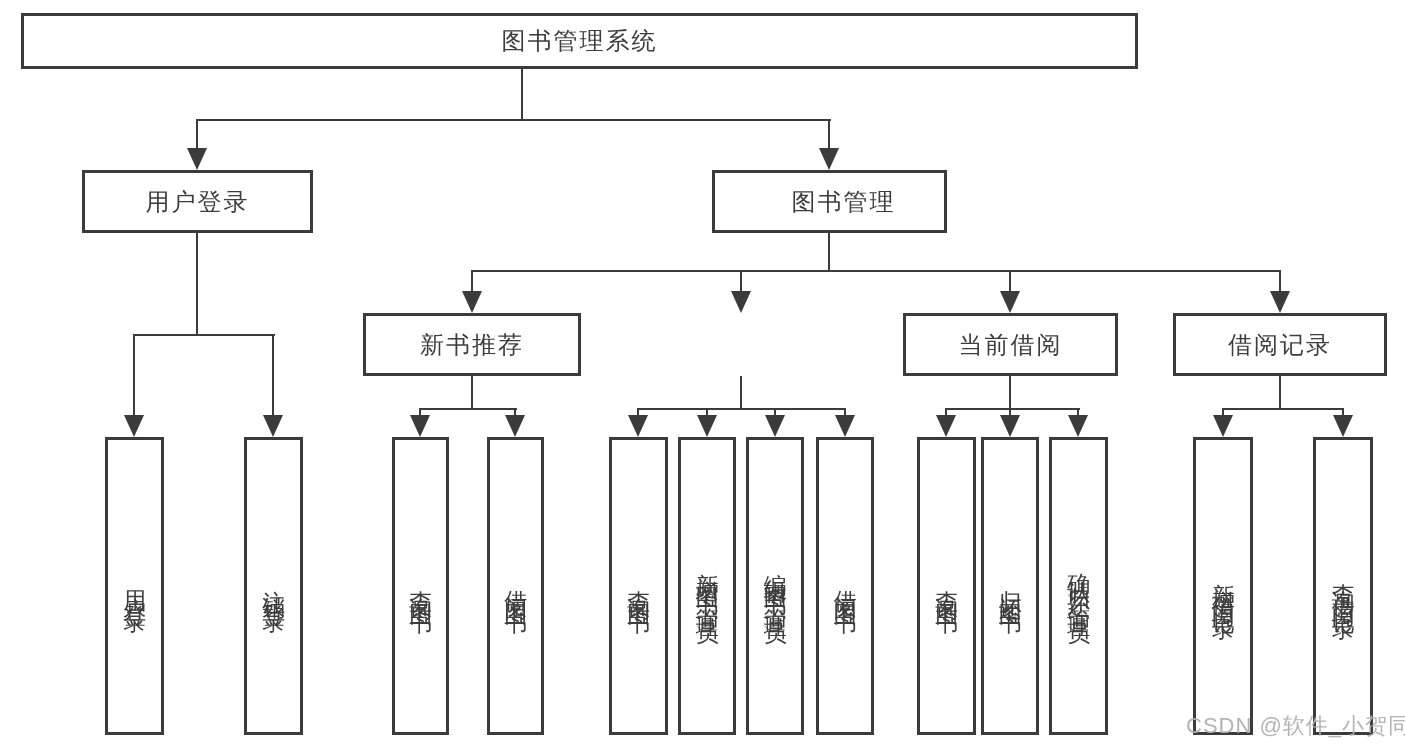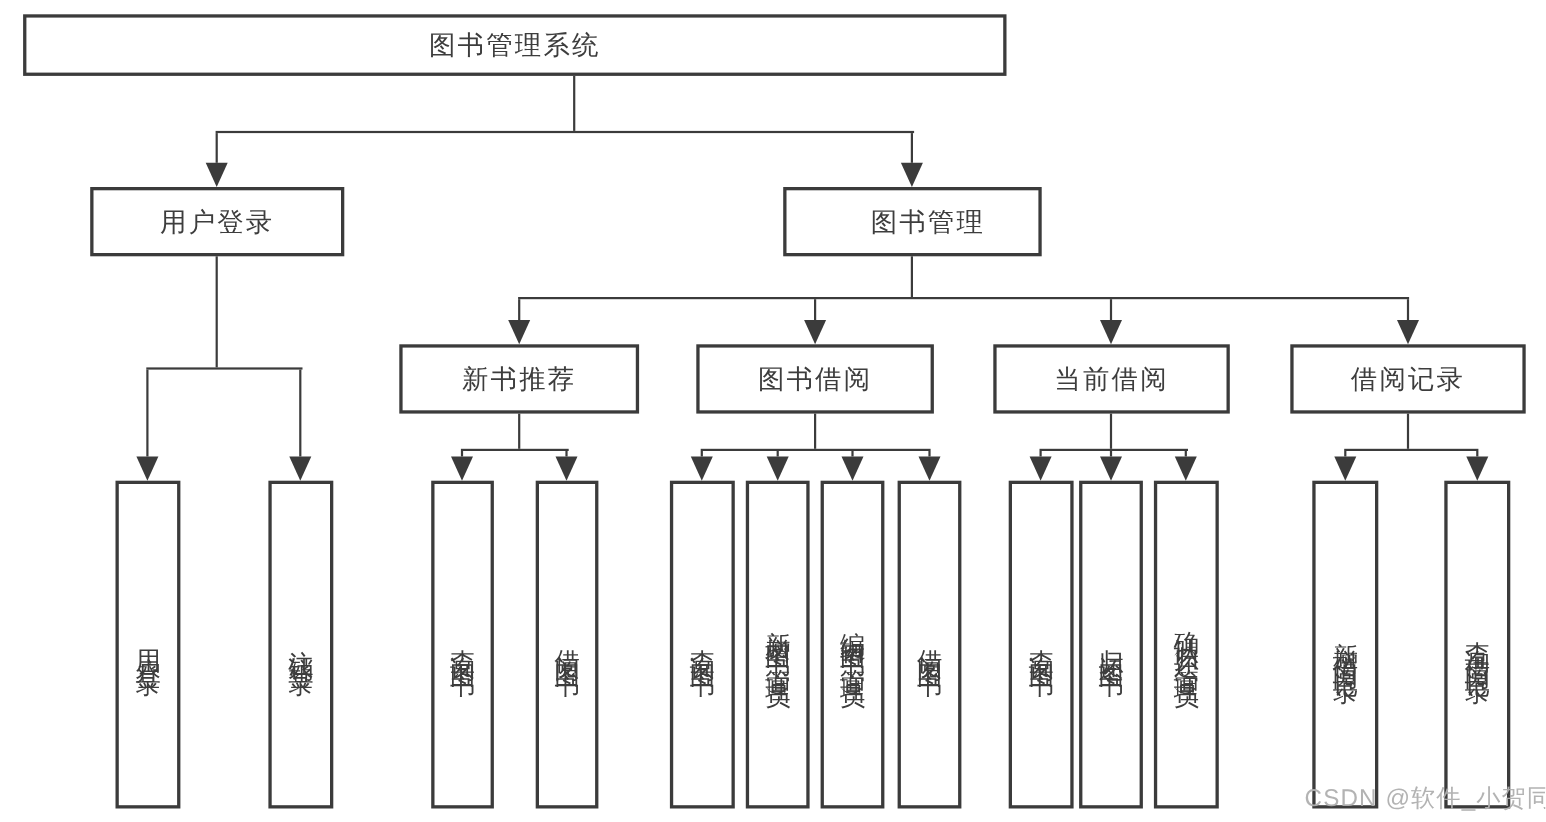--- a/index.html
+++ b/index.html
@@ -55,36 +55,33 @@
     color: rgba(175,175,175,0.95);
     white-space: nowrap;
     z-index: 5;
   }
 </style>
 </head>
 <body>
 
 <div id="canvas">
 
-  <div class="box" style="left:21px;top:13px;width:894px;height:56px;">
+  <div class="box" style="left:21px;top:13px;width:1117px;height:56px;">
     <span class="h-label">图书管理系统</span>
   </div>
 
   <div class="box" style="left:82px;top:170px;width:231px;height:63px;">
     <span class="h-label">用户登录</span>
   </div>
   <div class="box" style="left:712px;top:170px;width:235px;height:63px;padding-left:28px;">
     <span class="h-label">图书管理</span>
   </div>
 
   <div class="box" style="left:363px;top:313px;width:218px;height:63px;">
     <span class="h-label">新书推荐</span>
-  </div>
-  <div class="box" style="left:633px;top:313px;width:216px;height:63px;">
-    <span class="h-label">图书借阅</span>
   </div>
   <div class="box" style="left:903px;top:313px;width:215px;height:63px;">
     <span class="h-label">当前借阅</span>
   </div>
   <div class="box" style="left:1173px;top:313px;width:214px;height:63px;">
     <span class="h-label">借阅记录</span>
   </div>
 
   <div class="box" style="left:105px;top:437px;width:59px;height:298px;">
     <span class="v-label">用户登录</span>

